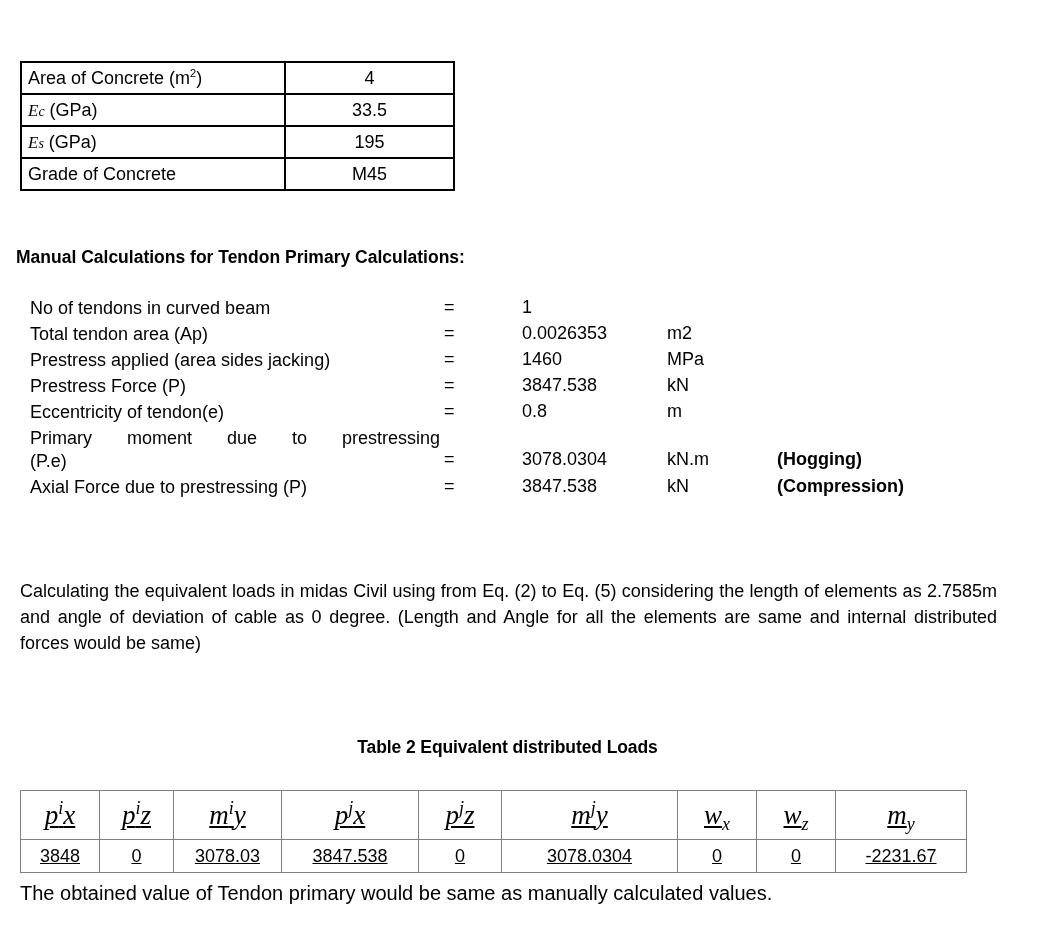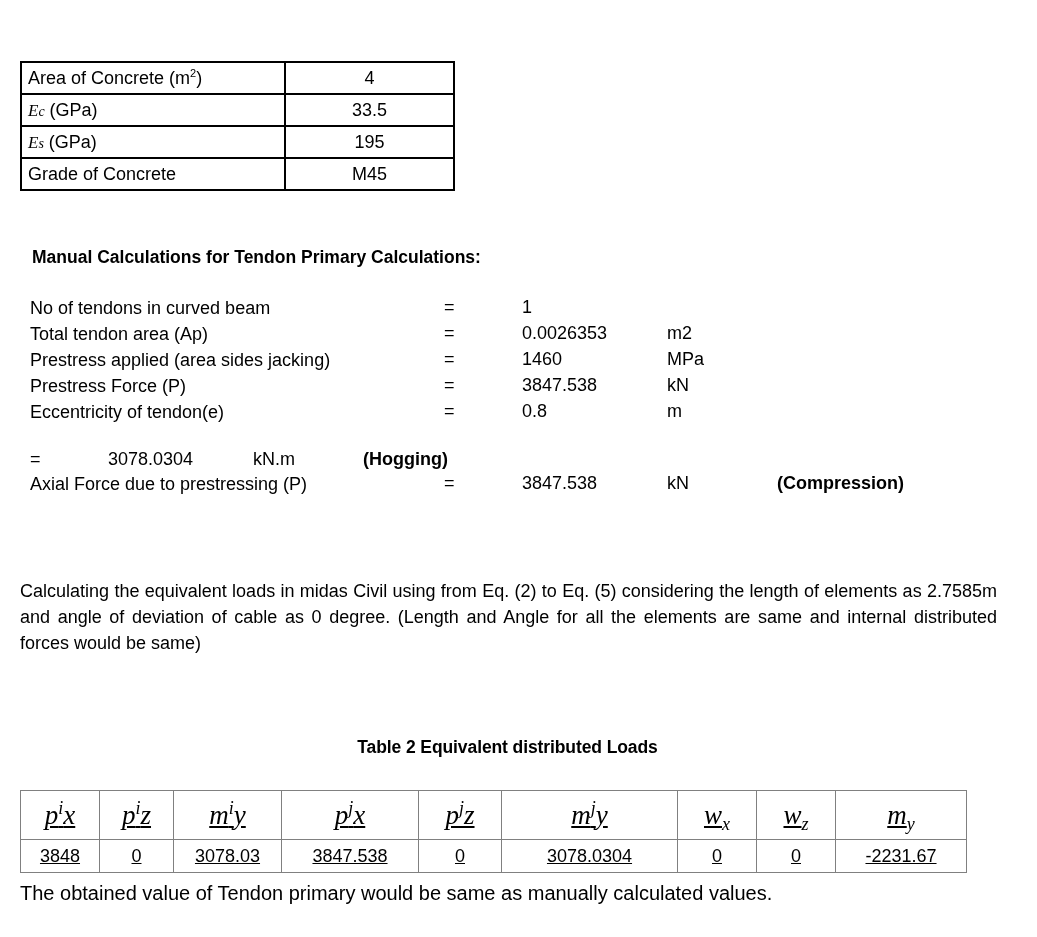--- a/index.html
+++ b/index.html
@@ -31,21 +31,21 @@
   }
 
   #table1-caption {
     position: absolute;
     left: 20px;
     top: 10px;
   }
 
   #manual-heading {
     position: absolute;
-    left: 32px;
+    left: 16px;
     top: 247px;
     font-weight: bold;
     font-size: 17.5px;
   }
 
   #table2-caption {
     position: absolute;
     left: 0;
     top: 737px;
     width: 1015px;
@@ -261,20 +261,21 @@
 
     <div class="calc-row">
       <div class="calc-label">Eccentricity of tendon(e)</div>
       <div class="calc-eq">=</div>
       <div class="calc-value">0.8</div>
       <div class="calc-unit">m</div>
       <div class="calc-note"></div>
     </div>
 
     <div class="calc-row two-line">
+      <div class="calc-label justify"><span>Primary moment due to prestressing</span><span class="lastline">(P.e)</span></div>
       <div class="calc-eq">=</div>
       <div class="calc-value">3078.0304</div>
       <div class="calc-unit">kN.m</div>
       <div class="calc-note">(Hogging)</div>
     </div>
 
     <div class="calc-row">
       <div class="calc-label">Axial Force due to prestressing (P)</div>
       <div class="calc-eq">=</div>
       <div class="calc-value">3847.538</div>

